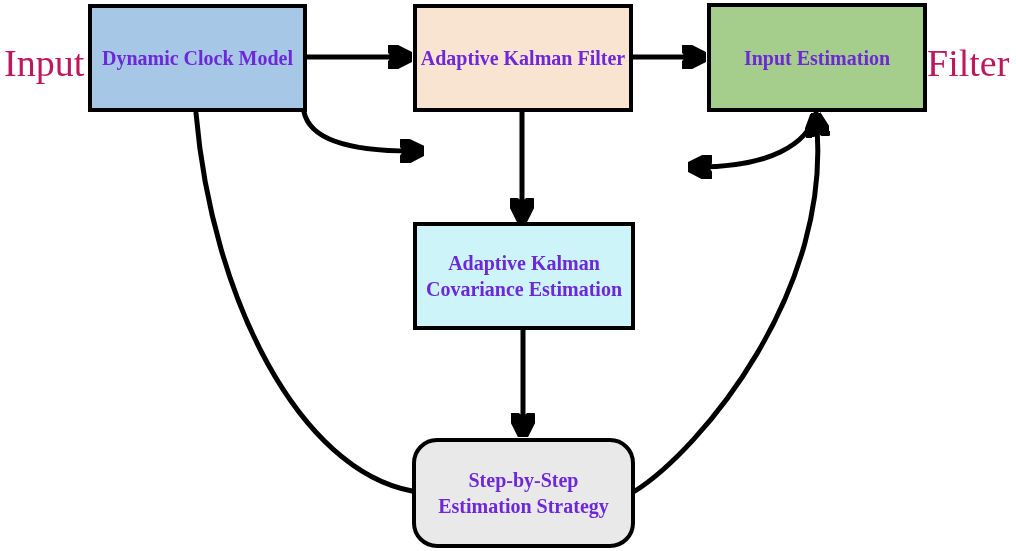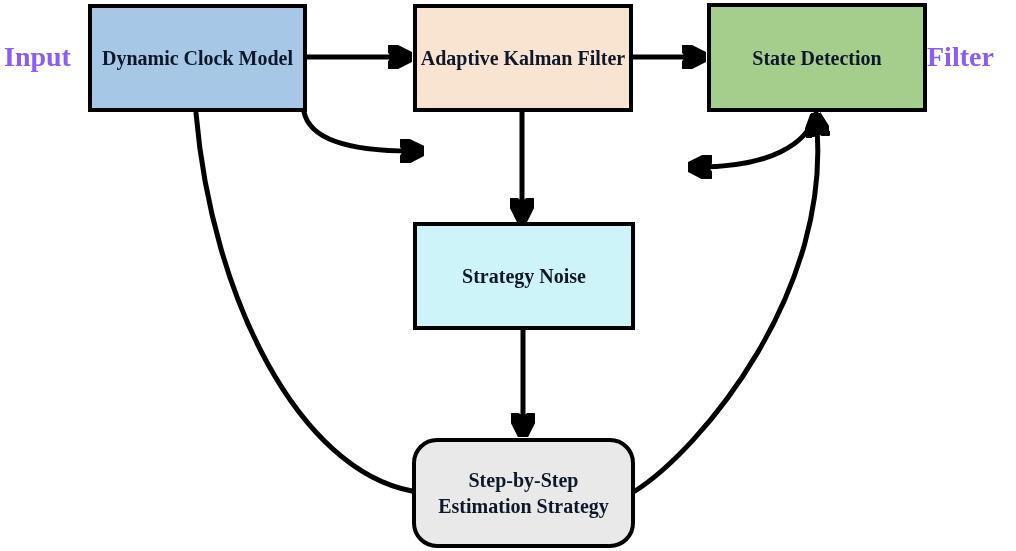--- a/index.html
+++ b/index.html
@@ -21,33 +21,33 @@
     position:absolute;
     box-sizing:border-box;
     border:4px solid #000;
     display:flex;
     flex-direction:column;
     align-items:center;
     justify-content:center;
     font-weight:bold;
     font-size:20px;
     line-height:1.3;
-    color:#0f172a;
+    color:#6d28d9;
   }
   .box span { display:block; }
   .box-dcm  { left:88px;  top:4px;   width:219px; height:108px; }
   .box-akf  { left:413px; top:4px;   width:220px; height:108px; }
   .box-se   { left:707px; top:3px;   width:220px; height:109px; }
   .box-ance { left:413px; top:222px; width:222px; height:108px; }
   .box-sbs  { left:412px; top:438px; width:223px; height:110px; }
   .io-label {
     position:absolute;
-    font-size:28px;
-    font-weight:bold;
-    color:#8b5cf6;
+    font-size:38px;
+    font-weight:normal;
+    color:#be185d;
     white-space:nowrap;
   }
   .label-input  { left:4px;   top:41px; }
   .label-output { left:927px; top:41px; }
 </style>
 </head>
 <body>
 
 <div class="stage">
 
@@ -73,25 +73,26 @@
 
   <div class="box box-dcm" style="background-color: rgb(167, 199, 231);">
     <span>Dynamic Clock Model</span>
   </div>
 
   <div class="box box-akf" style="background-color: rgb(249, 228, 210);">
     <span>Adaptive Kalman Filter</span>
   </div>
 
   <div class="box box-se" style="background-color: rgb(165, 205, 140);">
-    <span>State Detection</span>
+    <span>Input Estimation</span>
   </div>
 
   <div class="box box-ance" style="background-color: rgb(205, 245, 249);">
-    <span>Strategy Noise</span>
+    <span>Adaptive Kalman</span>
+    <span>Covariance Estimation</span>
   </div>
 
   <div class="box box-sbs" style="background-color: rgb(233, 233, 233); border-radius: 25px;">
     <span>Step-by-Step</span>
     <span>Estimation Strategy</span>
   </div>
 
 </div>
 
 </body></html>

